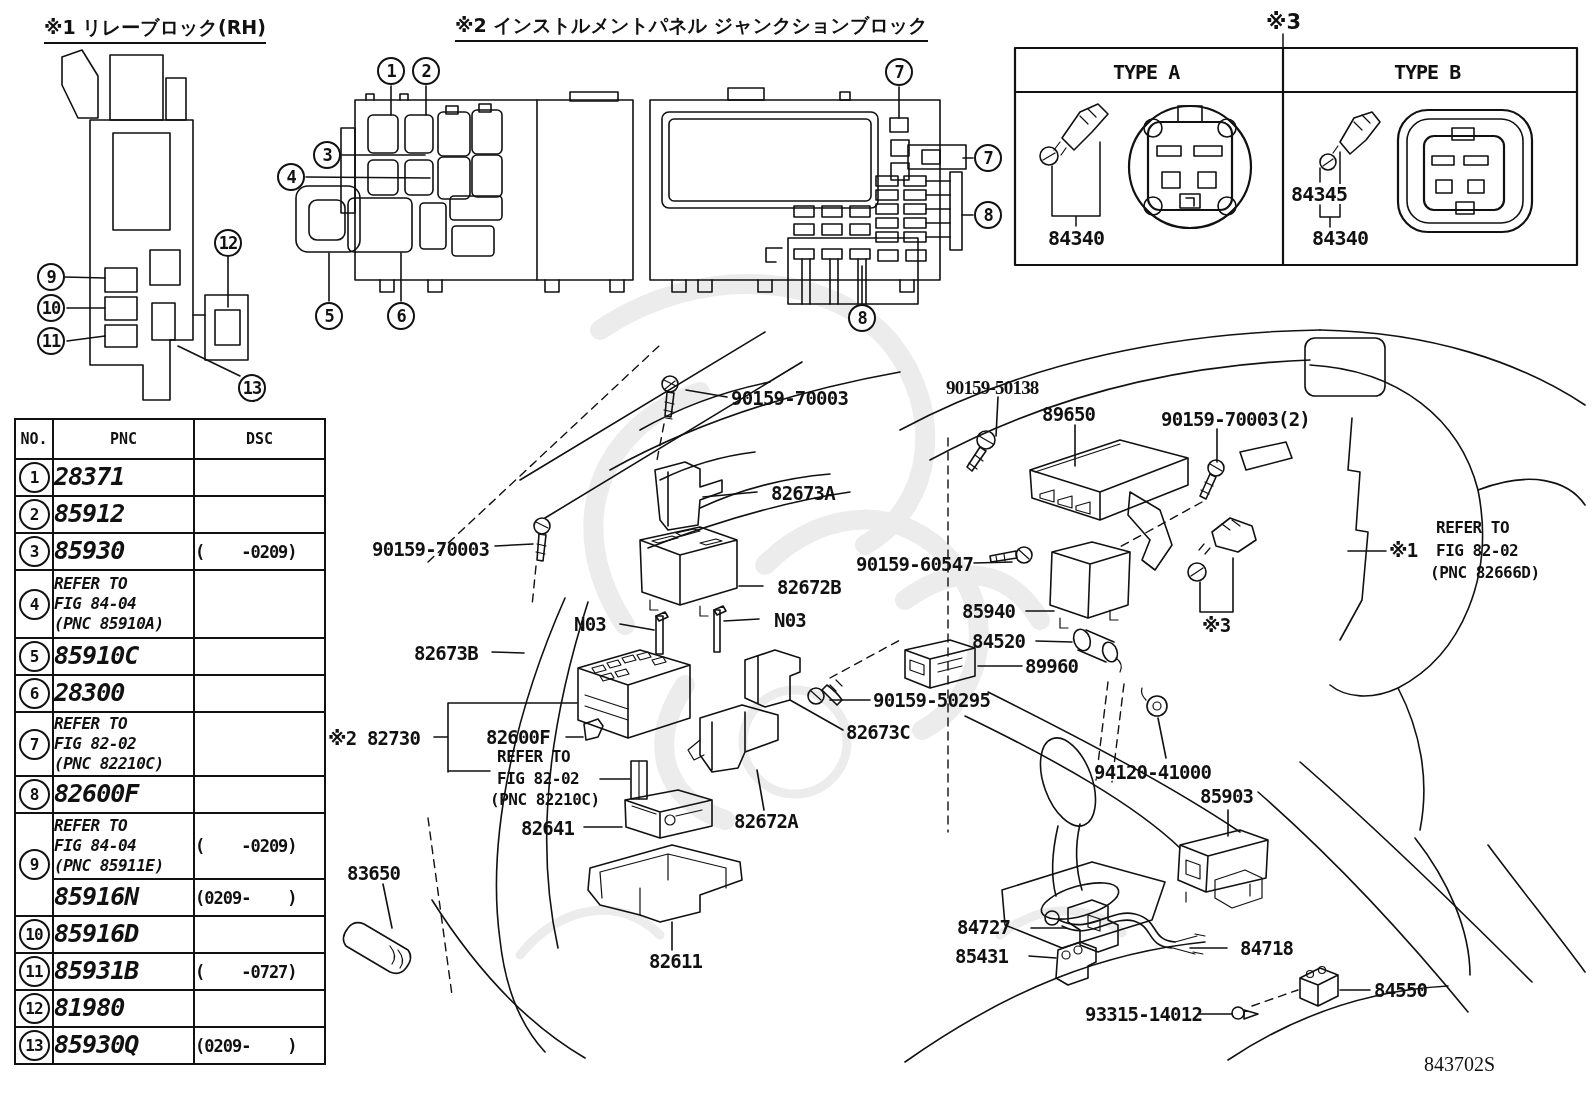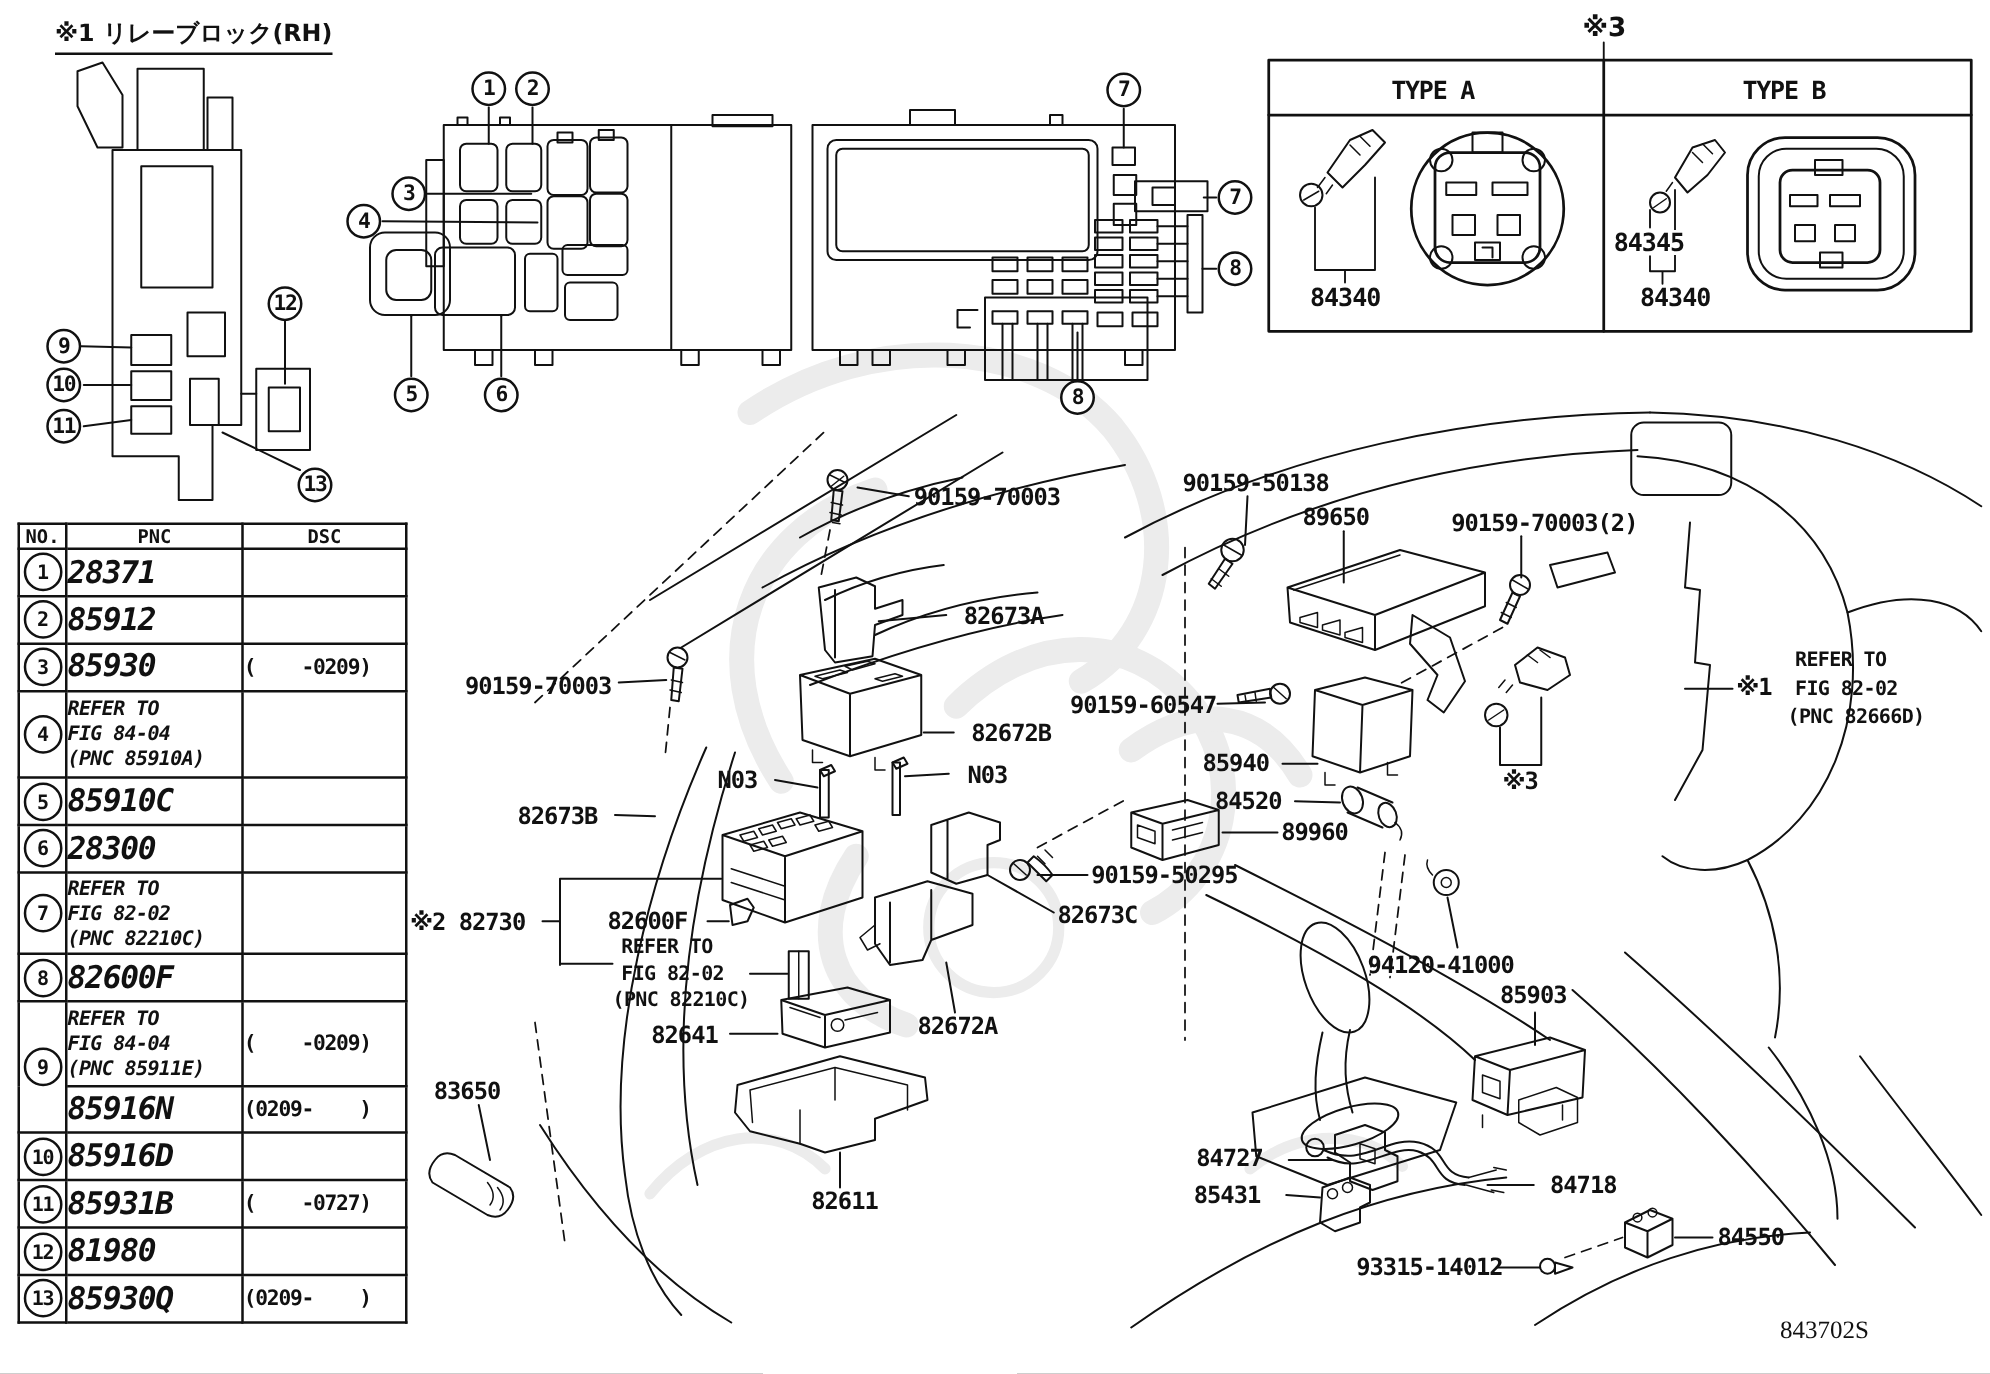--- a/index.html
+++ b/index.html
@@ -418,35 +418,36 @@
       <path d="M1228,810 L1228,836"></path>
       <path d="M1031,928 L1066,928"></path>
       <path d="M1029,956 L1056,958"></path>
       <path d="M1227,948 L1190,948"></path>
       <path d="M1198,1014 L1232,1014"></path>
       <path d="M1370,990 L1340,990"></path>
     </g>
   </svg>
 
   <div class="jp u" style="left:44px;top:16px;">※1 リレーブロック(RH)</div>
+  <div class="jp u" style="left:455px;top:14px;">※2 インストルメントパネル  ジャンクションブロック</div>
   <div class="jp" style="left:1266px;top:10px;font-size:21px;">※3</div>
   <div class="typehead" style="left:1113px;top:60px;">TYPE A</div>
   <div class="typehead" style="left:1394px;top:60px;">TYPE B</div>
   <div class="lbl" style="left:1048px;top:228px;font-size:20px;">84340</div>
   <div class="lbl" style="left:1291px;top:184px;font-size:20px;background:#fff;">84345</div>
   <div class="lbl" style="left:1312px;top:228px;font-size:20px;">84340</div>
 
   <table id="ptable">
     <colgroup>
         <col style="width:38px">
         <col style="width:141px">
         <col>
       </colgroup>
     <thead>
-      <tr style="height:20px;margin-top:12px;">
+      <tr style="height:40px;margin-top:12px;">
         <th>NO.</th>
         <th>PNC</th>
         <th>DSC</th>
       </tr>
     </thead>
     <tbody id="ptable-body">
         <tr style="height: 37px;">
           <td class="no"><span class="rownum">1</span></td>
           <td class="pnc">28371</td>
           <td class="dsc"></td>
@@ -535,21 +536,21 @@
       <div class="lbl" style="left: 328px; top: 729px;">※2 82730</div>
       <div class="lbl" style="left: 486px; top: 728px;">82600F</div>
       <div class="lbl s1" style="left: 497px; top: 749px;">REFER TO</div>
       <div class="lbl s1" style="left: 497px; top: 771px;">FIG 82-02</div>
       <div class="lbl s1" style="left: 490px; top: 792px;">(PNC 82210C)</div>
       <div class="lbl" style="left: 521px; top: 819px;">82641</div>
       <div class="lbl" style="left: 734px; top: 812px;">82672A</div>
       <div class="lbl" style="left: 846px; top: 723px;">82673C</div>
       <div class="lbl" style="left: 649px; top: 952px;">82611</div>
       <div class="lbl" style="left: 347px; top: 864px;">83650</div>
-      <div class="lbl" style="left: 946px; top: 378px;">90159-50138</div>
+      <div class="lbl" style="left: 946px; top: 378px; font-family: Liberation Serif, serif;">90159-50138</div>
       <div class="lbl" style="left: 1042px; top: 405px;">89650</div>
       <div class="lbl" style="left: 1161px; top: 410px;">90159-70003(2)</div>
       <div class="lbl" style="left: 856px; top: 555px;">90159-60547</div>
       <div class="lbl" style="left: 962px; top: 602px;">85940</div>
       <div class="lbl" style="left: 972px; top: 632px;">84520</div>
       <div class="lbl" style="left: 1025px; top: 657px;">89960</div>
       <div class="lbl" style="left: 873px; top: 691px;">90159-50295</div>
       <div class="lbl" style="left: 1389px; top: 541px;">※1</div>
       <div class="lbl s1" style="left: 1436px; top: 520px;">REFER TO</div>
       <div class="lbl s1" style="left: 1436px; top: 543px;">FIG 82-02</div>

